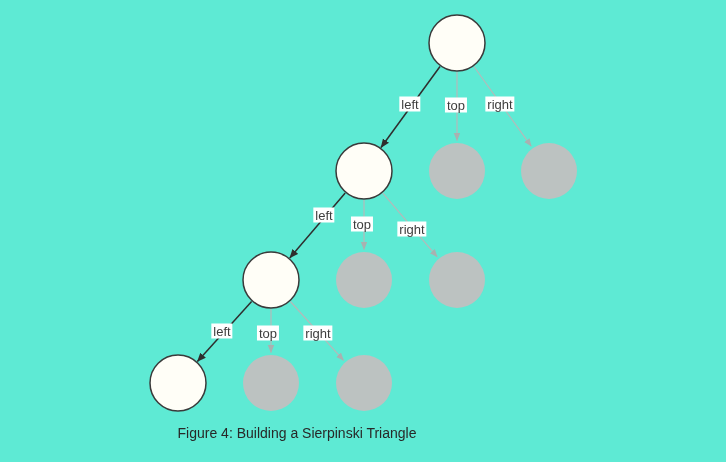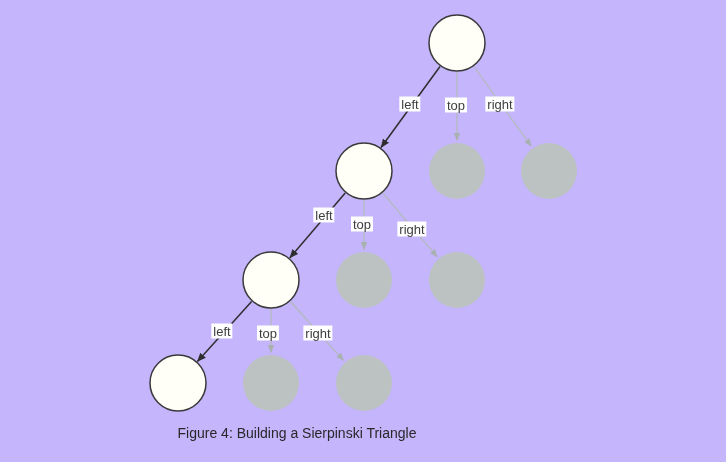--- a/index.html
+++ b/index.html
@@ -5,21 +5,21 @@
   html, body {
     margin: 0;
     padding: 0;
     background: #ffffff;
     font-family: "Liberation Sans", sans-serif;
   }
   .stage {
     position: relative;
     width: 726px;
     height: 462px;
-    background: #c4b5fd;
+    background: #5eead4;
     overflow: hidden;
   }
   .edges-svg {
     position: absolute;
     left: 0;
     top: 0;
   }
   .labels-layer {
     position: absolute;
     left: 0;

